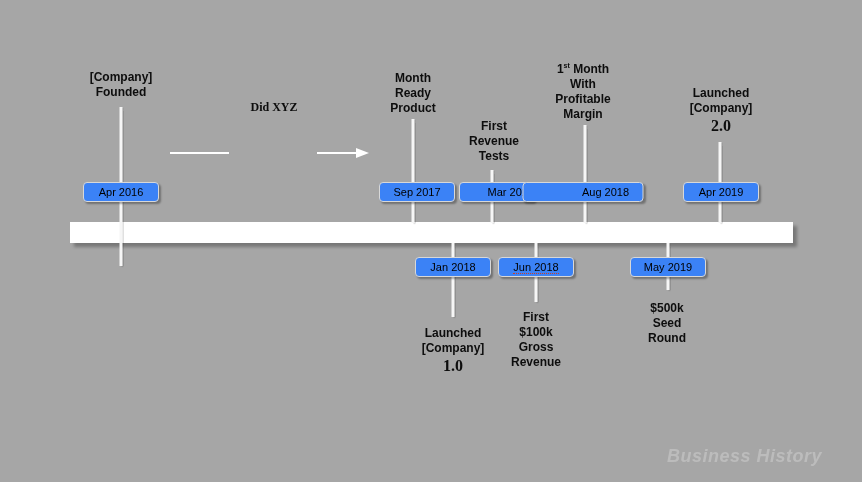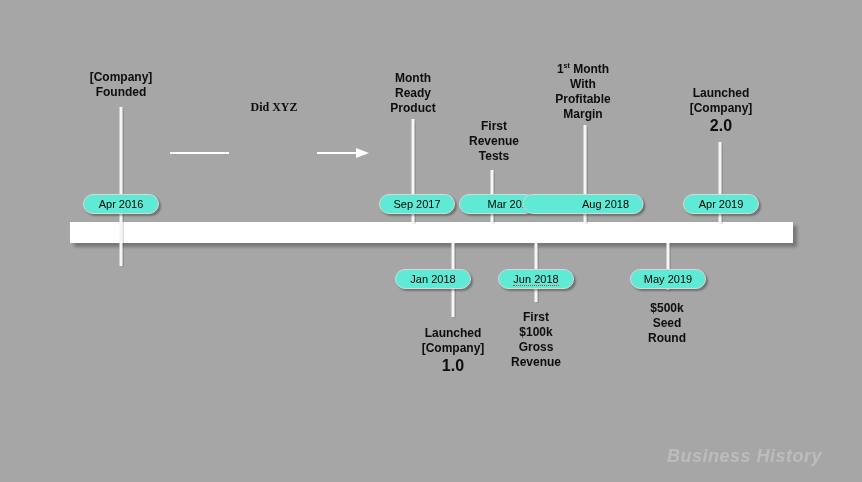--- a/index.html
+++ b/index.html
@@ -15,32 +15,32 @@
     box-shadow:4px 4px 3px rgba(0,0,0,0.28);
   }
   .vline {
     position:absolute; width:3px; background:#f6f6f6;
     transform:translateX(-50%);
     box-shadow:1px 1px 1px rgba(0,0,0,0.12);
   }
   .chip {
     position:absolute; transform:translateX(-50%);
     width:74px; height:18px; line-height:18px;
-    background:#5eead4; border:1px solid #d8d8d8; border-radius:10px;
+    background:#3b82f6; border:1px solid #d8d8d8; border-radius:4px;
     box-shadow:2px 2px 2px rgba(0,0,0,0.32);
-    font-size:11px; text-align:center; white-space:nowrap;margin-top:12px;
+    font-size:11px; text-align:center; white-space:nowrap;
   }
   .chip .spellcheck { border-bottom:1px dotted #cc4125; padding-bottom:0px; }
   .title {
     position:absolute; transform:translateX(-50%);
     text-align:center; font-weight:bold; font-size:12px; line-height:15px;
     white-space:pre-line; color:#0d0d0d;
   }
   .title sup { font-size:7px; vertical-align:super; line-height:0; }
-  .title .big { display:block; font-size:16px; line-height:19px; }
+  .title .big { display:block; font-size:16px; line-height:19px;font-family:Liberation Serif, serif; }
   .arrow-seg { position:absolute; height:2px; background:#ffffff; }
   .arrow-head {
     position:absolute; width:0; height:0;
     border-top:5px solid transparent; border-bottom:5px solid transparent;
     border-left:13px solid #ffffff;
   }
   .watermark {
     position:absolute; right:40px; top:446px;
     font-size:18px; font-weight:bold; font-style:italic;
     color:#bcbcbc; letter-spacing:0.5px;
@@ -83,21 +83,21 @@
 Margin</span></div>
   <div class="title" style="left:721px; top:86px;"><span>Launched
 [Company]</span><span class="big">2.0</span></div>
 
   <div class="chip" style="left:121px; top:182px;">Apr 2016</div>
   <div class="chip" style="left:417px; top:182px;text-align:center;">Sep 2017</div>
   <div class="chip" style="left:497px; top:182px;text-align:right;">Mar 2018</div>
   <div class="chip" style="left:583px; top:182px;padding-left:45px;">Aug 2018</div>
   <div class="chip" style="left:721px; top:182px;">Apr 2019</div>
 
-  <div class="chip" style="left:433px; top:257px;">Jan 2018</div>
+  <div class="chip" style="left:453px; top:257px;">Jan 2018</div>
   <div class="chip" style="left:536px; top:257px;"><span class="spellcheck">Jun 2018</span></div>
   <div class="chip" style="left:668px; top:257px;">May 2019</div>
 
   <div class="title" style="left:453px; top:326px;"><span>Launched
 [Company]</span><span class="big">1.0</span></div>
   <div class="title" style="left:536px; top:310px;">First
 $100k
 Gross
 Revenue</div>
   <div class="title" style="left:667px; top:301px;">$500k

